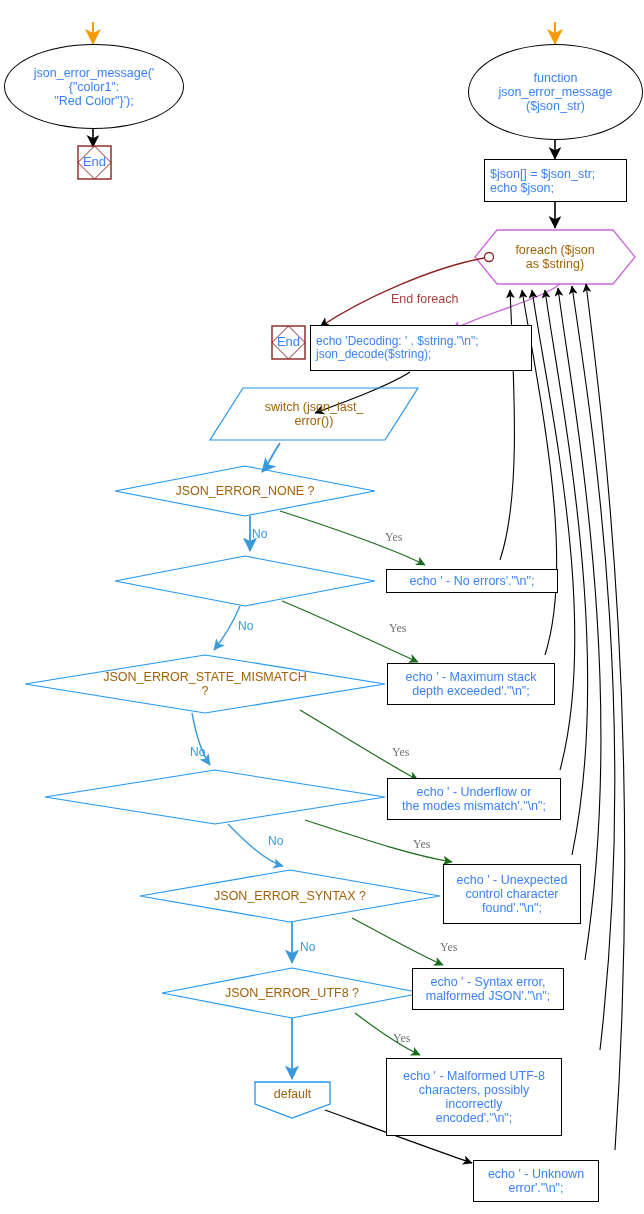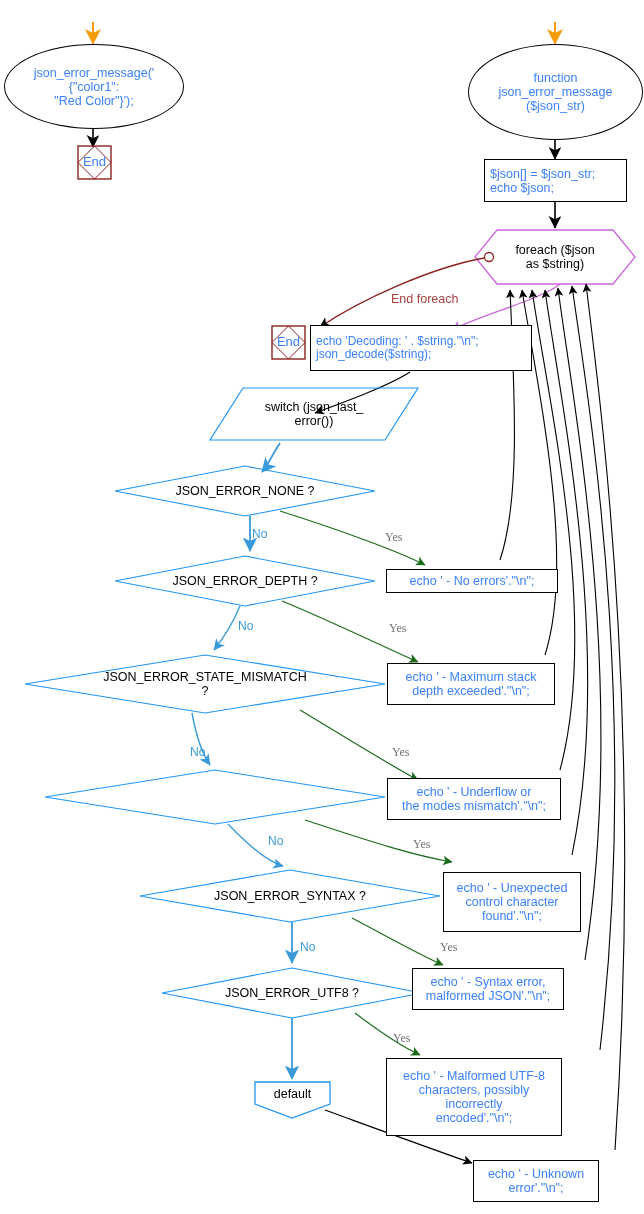--- a/index.html
+++ b/index.html
@@ -2,21 +2,21 @@
 <html><head>
 <meta charset="utf-8">
 <style>
   html,body{margin:0;padding:0;background:#ffffff;}
   body{font-family:"Liberation Sans","DejaVu Sans",sans-serif;}
   #canvas{position:relative;width:644px;height:1214px;background:#fff;overflow:hidden;}
   #svg-layer{position:absolute;left:0;top:0;width:644px;height:1214px;}
   .node{position:absolute;box-sizing:border-box;display:flex;align-items:center;justify-content:center;text-align:center;color:#3b82f6;line-height:1.12;white-space:pre-line;}
   .ellipse{border:1.2px solid #000;border-radius:50%;background:#fff;font-size:12.5px;}
   .proc{border:1.3px solid #000;background:#fff;font-size:12.5px;padding:0 4px;}
-  .hex-label,.para-label,.diamond-label,.default-label{position:absolute;display:flex;align-items:center;justify-content:center;text-align:center;white-space:pre-line;color:#000000;}
+  .hex-label,.para-label,.diamond-label,.default-label{position:absolute;display:flex;align-items:center;justify-content:center;text-align:center;white-space:pre-line;color:#a16207;}
   .diamond-label{font-size:12.5px;}
   .para-label{font-size:12.5px;}
   .hex-label{font-size:12.5px;}
   .default-label{font-size:12.5px;}
   .edge-label{position:absolute;font-size:12px;}
   .yes-lbl{color:#737373;font-family:Liberation Serif, serif;}
   .no-lbl{color:#3a9ad9;}
   .endforeach-lbl{color:#a8403e;font-size:12.5px;}
 </style>
 </head>
@@ -122,35 +122,34 @@
 
   <div class="node" style="left:272px;top:326px;width:33px;height:33px;font-size:13px;">End</div>
 
   <div class="node proc" style="left:310px;top:325px;width:222px;height:46px;justify-content:flex-start;text-align:left;padding-left:5px;font-size:12px;">echo 'Decoding: ' . $string."\n";
 json_decode($string);</div>
 
   <div class="para-label" style="left:210px;top:388px;width:208px;height:52px;">switch (json_last_
 error())</div>
 
   <div class="diamond-label" style="left:115px;top:466px;width:260px;height:50px;">JSON_ERROR_NONE ?</div>
-  <div class="diamond-label" style="left:115px;top:556px;width:260px;height:50px;">JSON_ERROR_DEPTH ?</div>
   <div class="diamond-label" style="left:25px;top:655px;width:360px;height:58px;">JSON_ERROR_STATE_MISMATCH
 ?</div>
   <div class="diamond-label" style="left:140px;top:870px;width:300px;height:52px;">JSON_ERROR_SYNTAX ?</div>
   <div class="diamond-label" style="left:162px;top:968px;width:260px;height:50px;">JSON_ERROR_UTF8 ?</div>
 
   <div class="node proc" style="left:386px;top:569px;width:172px;height:24px;">echo ' - No errors'."\n";</div>
 
   <div class="node proc" style="left:387px;top:663px;width:168px;height:42px;">echo ' - Maximum stack
 depth exceeded'."\n";</div>
 
   <div class="node proc" style="left:387px;top:778px;width:174px;height:42px;">echo ' - Underflow or
 the modes mismatch'."\n";</div>
 
-  <div class="node proc" style="left:443px;top:864px;width:138px;height:60px;margin-top:8px;">echo ' - Unexpected
+  <div class="node proc" style="left:443px;top:864px;width:138px;height:60px;">echo ' - Unexpected
 control character
 found'."\n";</div>
 
   <div class="node proc" style="left:412px;top:968px;width:152px;height:42px;">echo ' - Syntax error,
 malformed JSON'."\n";</div>
 
   <div class="node proc" style="left:386px;top:1058px;width:176px;height:78px;">echo ' - Malformed UTF-8
 characters, possibly
 incorrectly
 encoded'."\n";</div>

